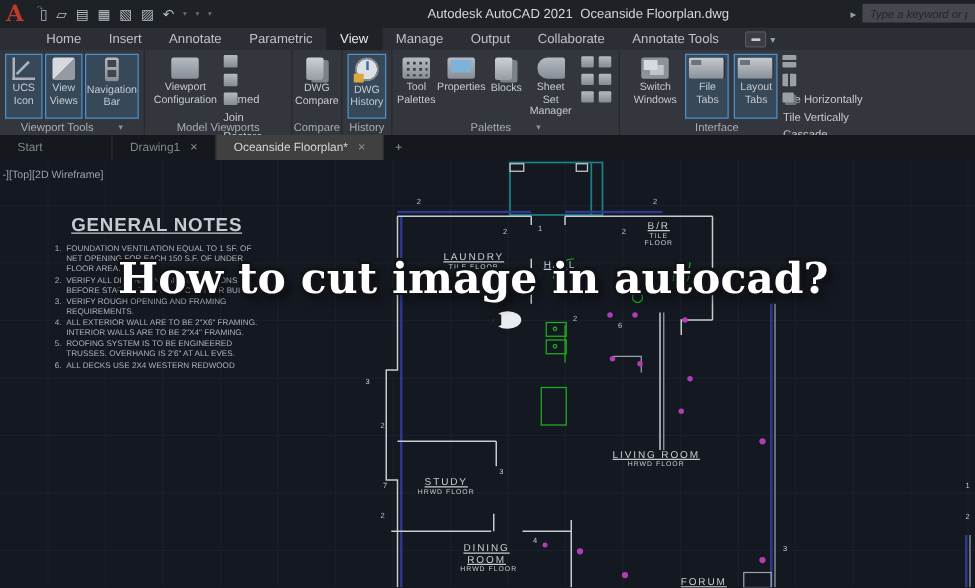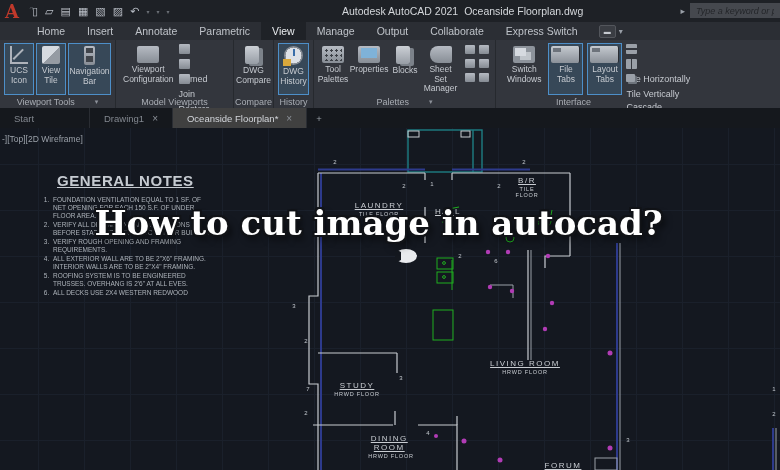--- a/index.html
+++ b/index.html
@@ -137,40 +137,40 @@
 
 <div class="tabrow">
   <div class="rtab">Home</div>
   <div class="rtab">Insert</div>
   <div class="rtab">Annotate</div>
   <div class="rtab">Parametric</div>
   <div class="rtab active">View</div>
   <div class="rtab">Manage</div>
   <div class="rtab">Output</div>
   <div class="rtab">Collaborate</div>
-  <div class="rtab">Express Switch</div>
+  <div class="rtab">Annotate Tools</div>
   <div class="tabrow-extra">
     <span class="mini">▬</span>
     <span class="arr">▾</span>
   </div>
 </div>
 
 <div class="ribbon">
 
   <div class="panel" style="width:116px">
     <div class="panel-body">
       <div class="bigbtn hl">
         <span class="bi axes"></span>
         <span>UCS</span>
         <span>Icon</span>
       </div>
       <div class="bigbtn hl">
         <span class="bi cube"></span>
         <span>View</span>
-        <span>Tile</span>
+        <span>Views</span>
       </div>
       <div class="bigbtn hl">
         <span class="bi navbar"></span>
         <span>Navigation</span>
         <span>Bar</span>
       </div>
     </div>
     <div class="panel-label">
       <span>Viewport Tools</span>
       <span class="pd">▾</span>

